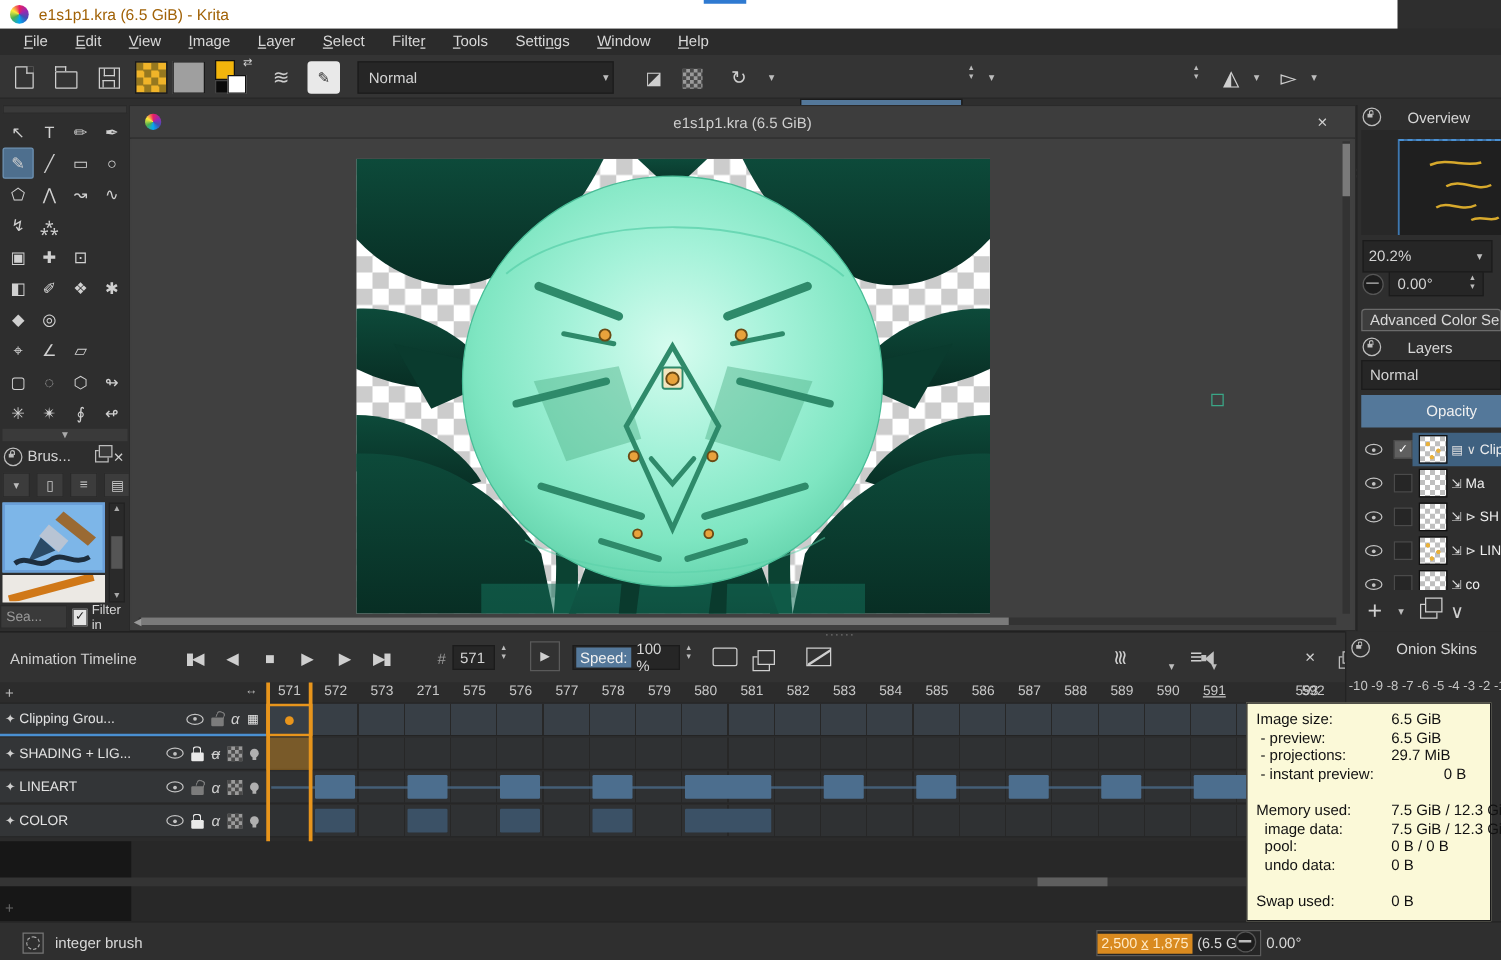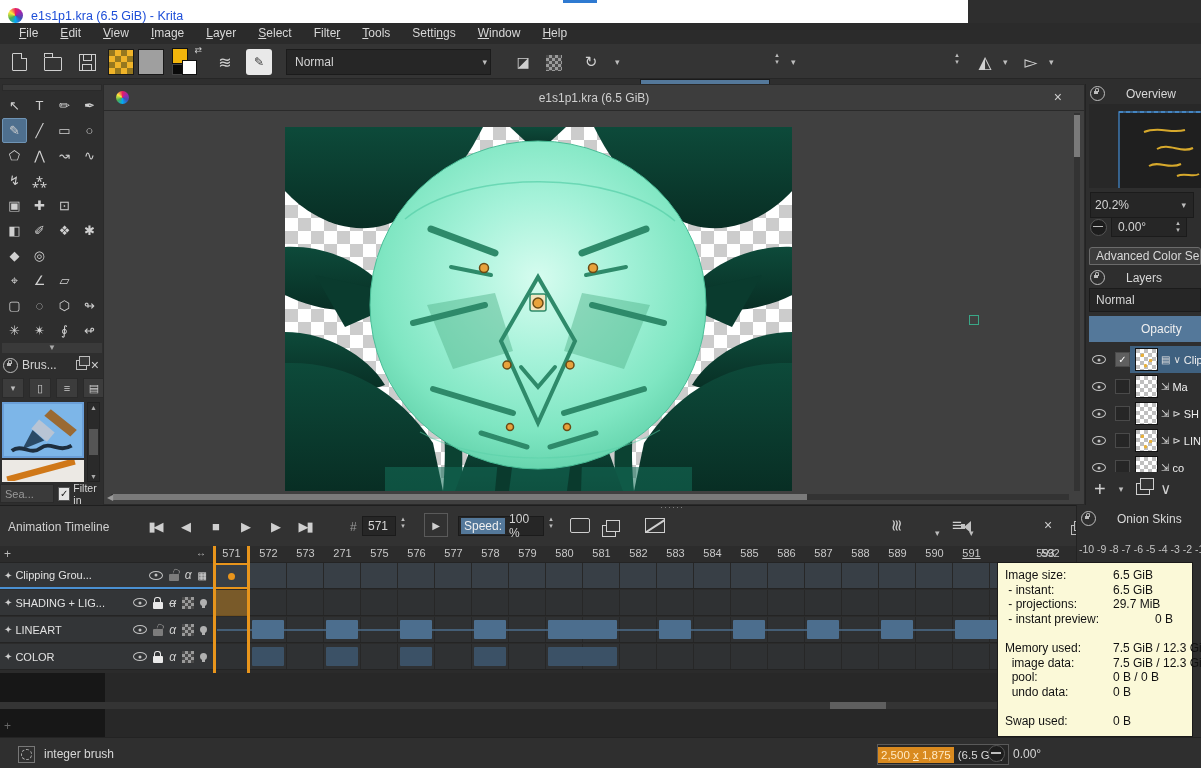--- a/index.html
+++ b/index.html
@@ -1,22 +1,22 @@
 <!DOCTYPE html>
 <html><head>
 <meta charset="utf-8">
 <style>
   html,body{margin:0;padding:0;background:#666}
   #app{position:relative;width:1201px;height:768px;background:#2e2e2e;overflow:hidden;
        font-family:"Liberation Sans",sans-serif;color:#d4d4d4;font-size:12px}
   .abs{position:absolute}
   u{text-decoration:underline}
   
-  #titlebar{position:absolute;left:0;top:0;width:968px;height:23px;background:#ffffff;color:#1d4ed8;
-            display:flex;align-items:flex-end;padding-left:8px;box-sizing:border-box;font-size:12.5px}
+  #titlebar{position:absolute;left:0;top:0;width:1118px;height:23px;background:#ffffff;color:#a16207;
+            display:flex;align-items:center;padding-left:8px;box-sizing:border-box;font-size:12.5px}
   .klogo{display:inline-block;width:15px;height:15px;border-radius:50%;margin-right:8px;
          background:conic-gradient(#e91e63,#9c27b0,#3f51b5,#03a9f4,#4caf50,#ffeb3b,#e91e63)}
   #bluenotch{position:absolute;left:563px;top:0;width:34px;height:3px;background:#2f7ad1}
   #menubar{position:absolute;left:0;top:23px;width:1201px;height:21px;background:#2b2b2b;
            display:flex;align-items:center;padding-left:8px;box-sizing:border-box}
   .menu-item{padding:0 11px;line-height:21px;color:#d8d8d8;cursor:default}
   #toolbar{position:absolute;left:0;top:44px;width:1201px;height:34px;background:#343434;border-bottom:1px solid #262626}
   #toolbar .abs{top:5px}
   .tbtn{display:flex;align-items:center;justify-content:center;width:26px;height:26px;color:#cfcfcf}
   .well{background:#262626;border:1px solid #1b1b1b;box-sizing:border-box;display:flex;align-items:center}
@@ -699,21 +699,21 @@
     </div>
     <div id="onion-nums">-10 -9 -8 -7 -6 -5 -4 -3 -2 -1</div>
   </div>
 
   <div id="memtooltip">
       <div class="tt-row">
         <span class="l">Image size:</span>
         <span class="v">6.5 GiB</span>
       </div>
       <div class="tt-row">
-        <span class="l"> - instant:</span>
+        <span class="l"> - preview:</span>
         <span class="v">6.5 GiB</span>
       </div>
       <div class="tt-row">
         <span class="l"> - projections:</span>
         <span class="v">29.7 MiB</span>
       </div>
       <div class="tt-row">
         <span class="l"> - instant preview:</span>
         <span class="v off">0 B</span>
       </div>

